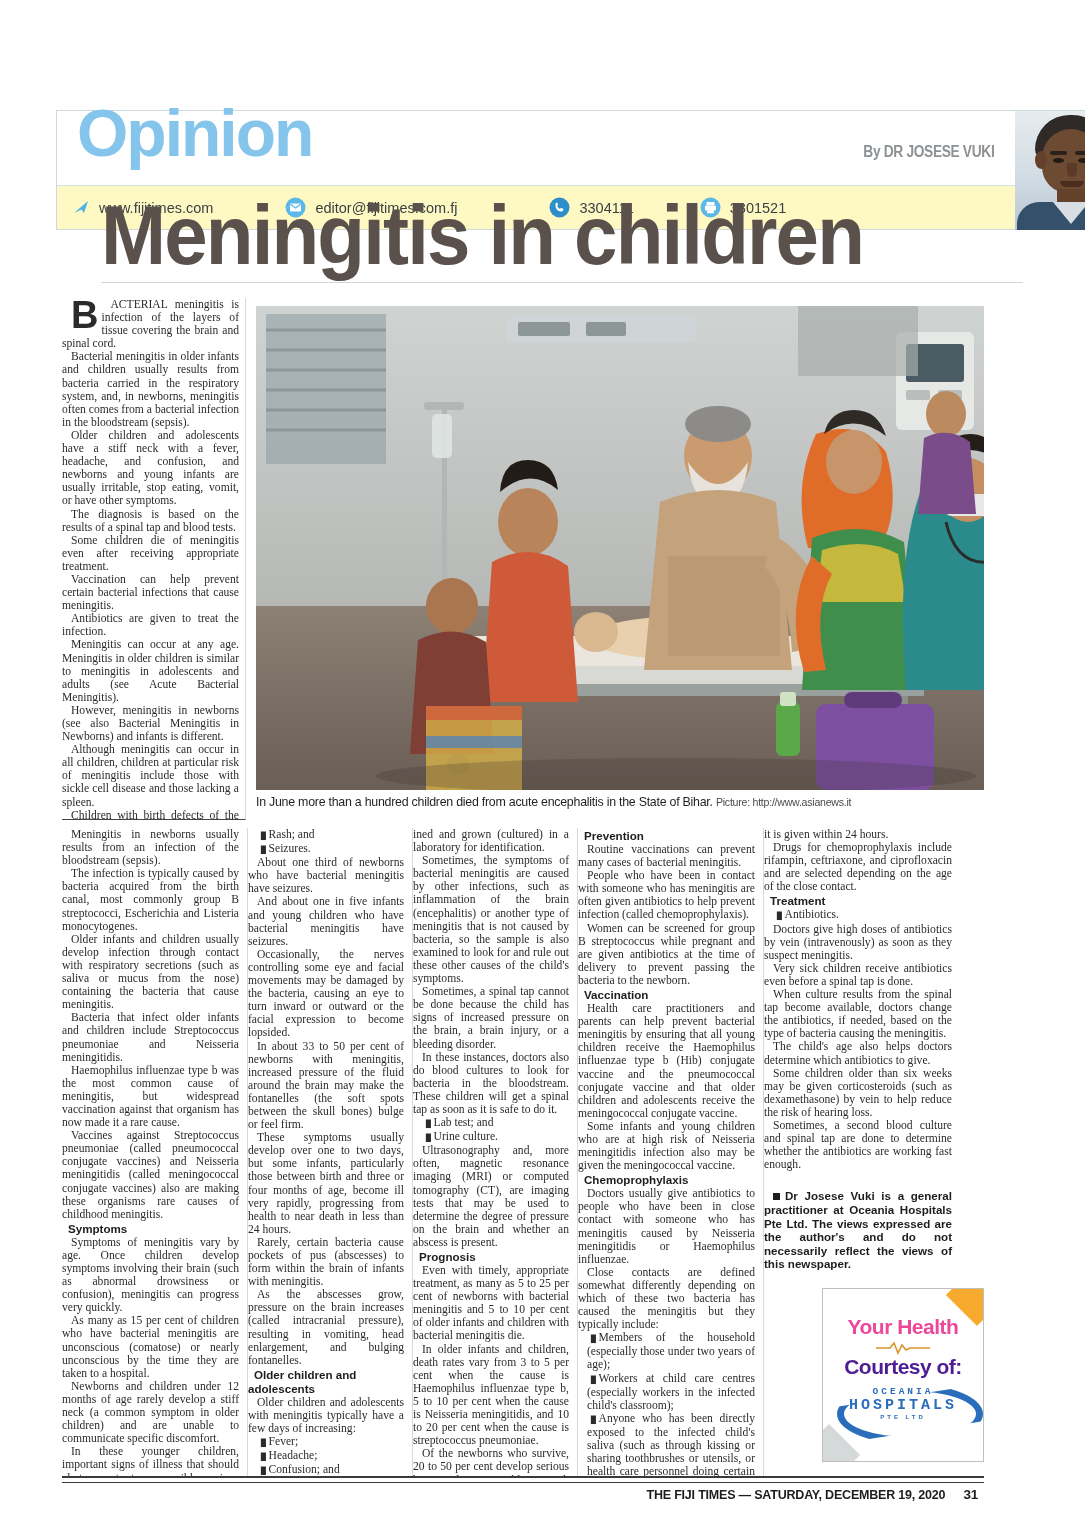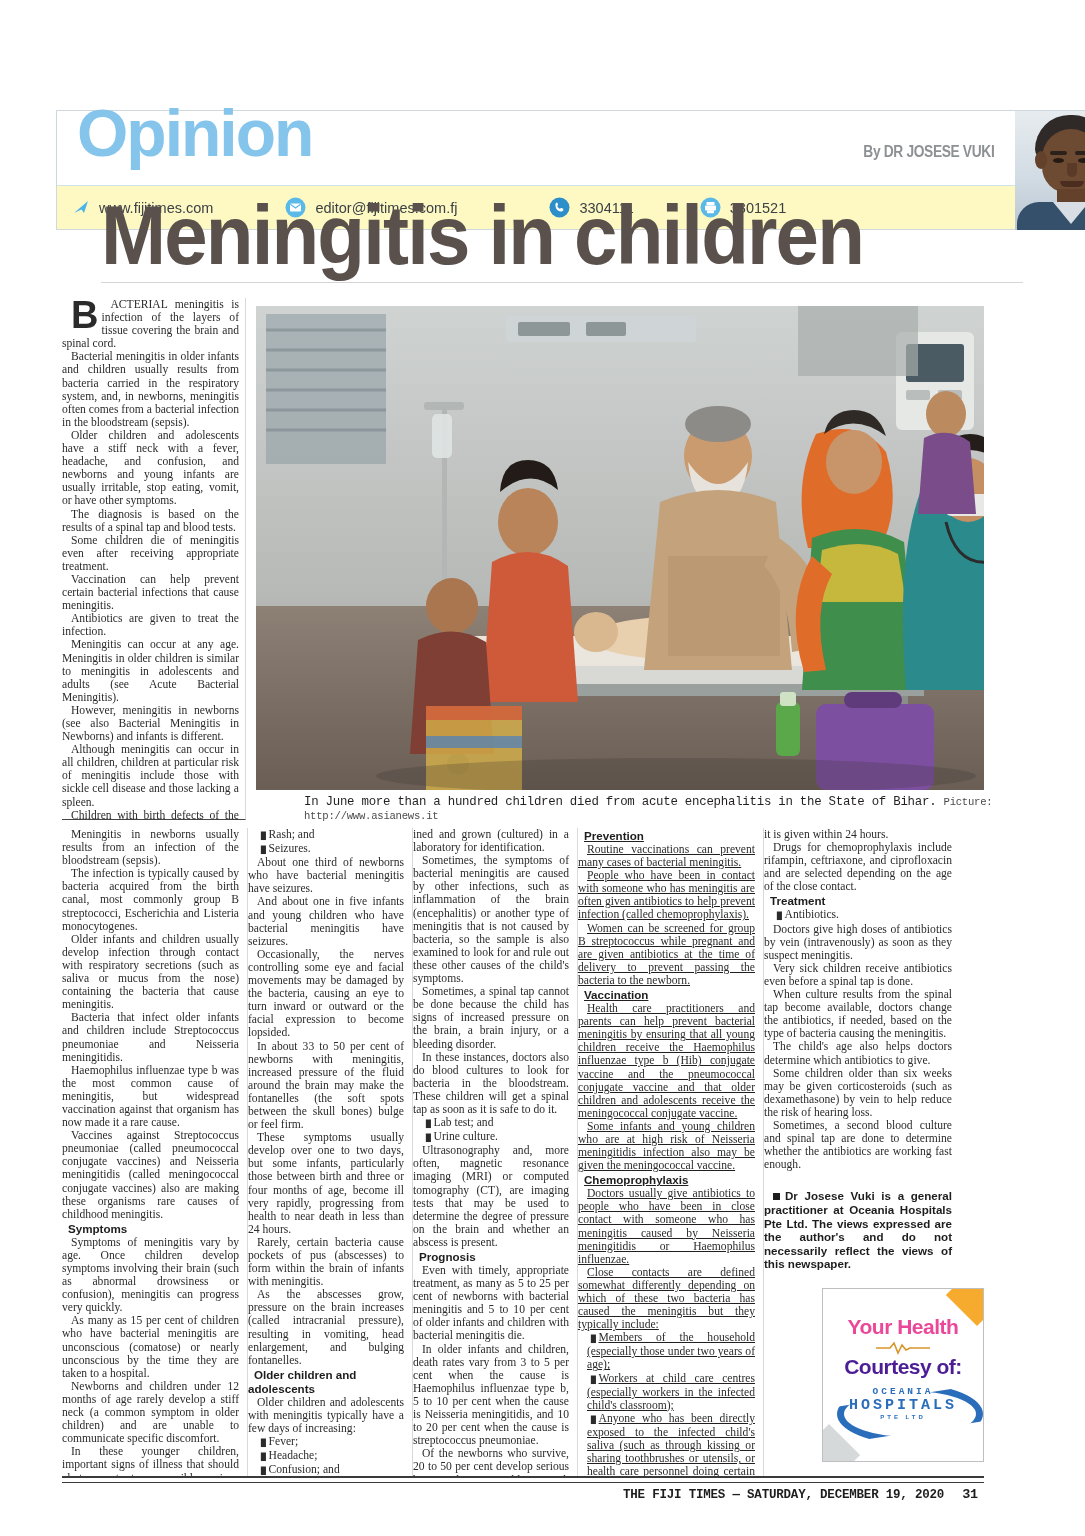--- a/index.html
+++ b/index.html
@@ -91,36 +91,36 @@
     position:absolute;left:0;top:0;width:184px;height:522px;
     border-right:1px solid #d9d9d9;border-bottom:1px solid #444;
     padding-right:6px;box-sizing:border-box;overflow:hidden;
   }
   .photo{
     position:absolute;left:194px;top:8px;width:728px;height:484px;overflow:hidden;
     background:#b9aea4;
   }
   .caption{
     position:absolute;left:194px;top:497px;width:728px;
-    font-family:Liberation Mono, monospace;
-    font-size:12.4px;color:#231f20;letter-spacing:-0.25px;margin-left:48px;
+    font-family:Liberation Sans, sans-serif;
+    font-size:12.4px;color:#231f20;letter-spacing:-0.25px;
   }
   .caption .credit{font-size:10.6px;color:#4b4b4b;}
 
   .cols{
     position:absolute;left:62px;top:828px;width:922px;height:650px;
     display:flex;
   }
   .col{
     width:165px;padding-right:8px;box-sizing:border-box;
     border-right:1px solid #d9d9d9;overflow:hidden;position:relative;
   }
   .col.c1{width:186px;}
   .col.c5{border-right:none;width:196px;}
-  .col.c4{width:186px;text-decoration:underline;}
+  .col.c4{width:186px;}
 
   
   p{
     margin:0;
     font-family:"Liberation Serif", serif;
     font-size:11.6px;line-height:13.1px;
     text-align:justify;text-indent:9px;
     color:#2b2b2b;
     -webkit-hyphens:auto;hyphens:auto;
   }
@@ -172,21 +172,21 @@
   .ad-logo .t3{position:relative;font-family:"Liberation Sans", sans-serif;font-weight:700;
     font-size:6px;letter-spacing:3px;color:#2a6ebb;}
 
   
   .footer{
     position:absolute;left:62px;top:1482px;width:922px;
     border-top:1px solid #3a3a3a;padding-top:4px;
   }
   .footer .f-inner{
     display:flex;justify-content:flex-end;align-items:baseline;gap:18px;
-    font-family:Liberation Mono, monospace;font-weight:700;
+    font-family:Liberation Sans, sans-serif;font-weight:700;
     font-size:12.5px;color:#1d1d1d;letter-spacing:-0.2px;
     padding-right:6px;
   }
   .footer .pagenum{font-size:13.5px;}
 
   .bottomrule{position:absolute;left:62px;top:1476px;width:922px;height:2px;background:#3a3a3a;}
 </style>
 </head>
 <body>
 

